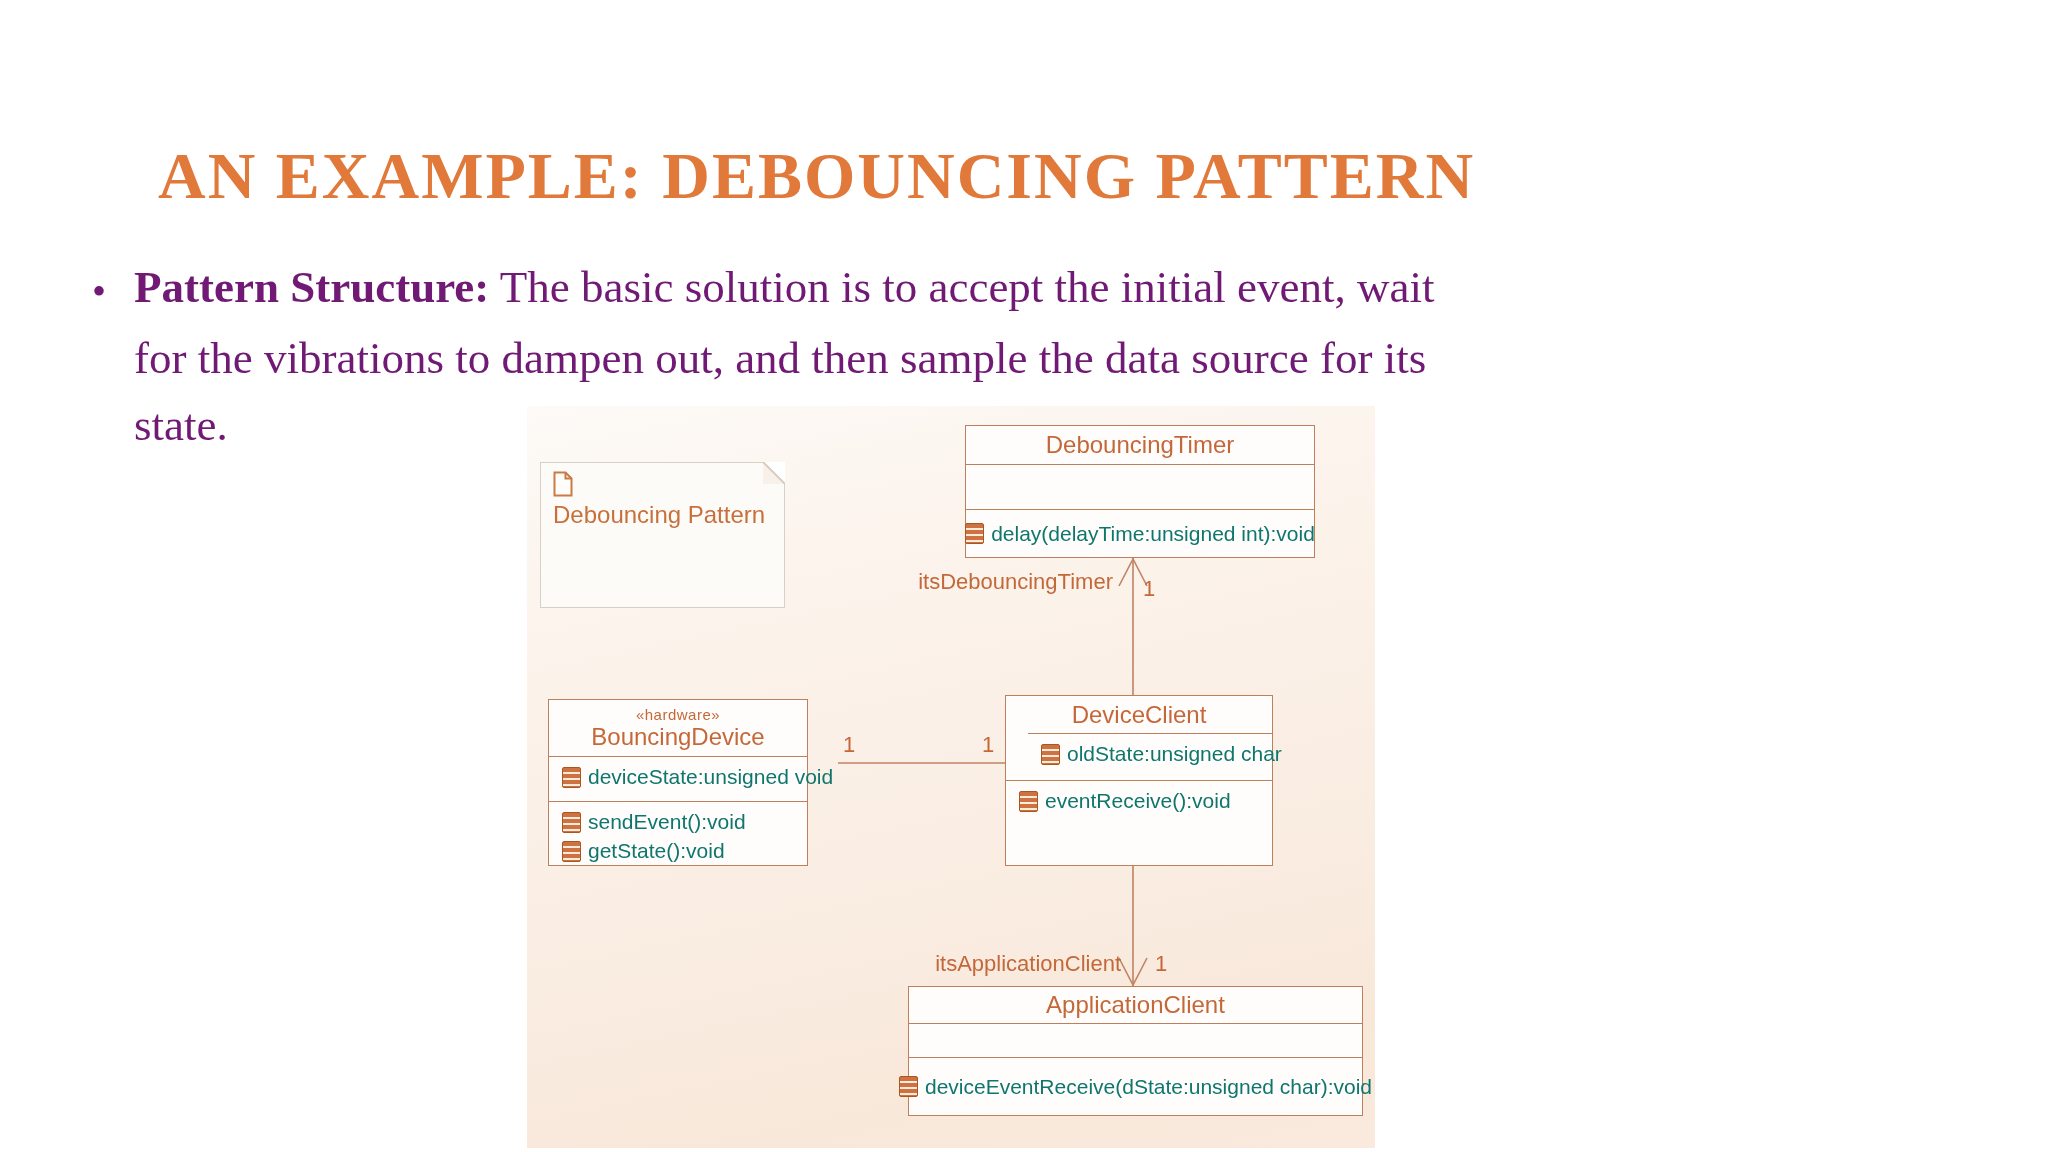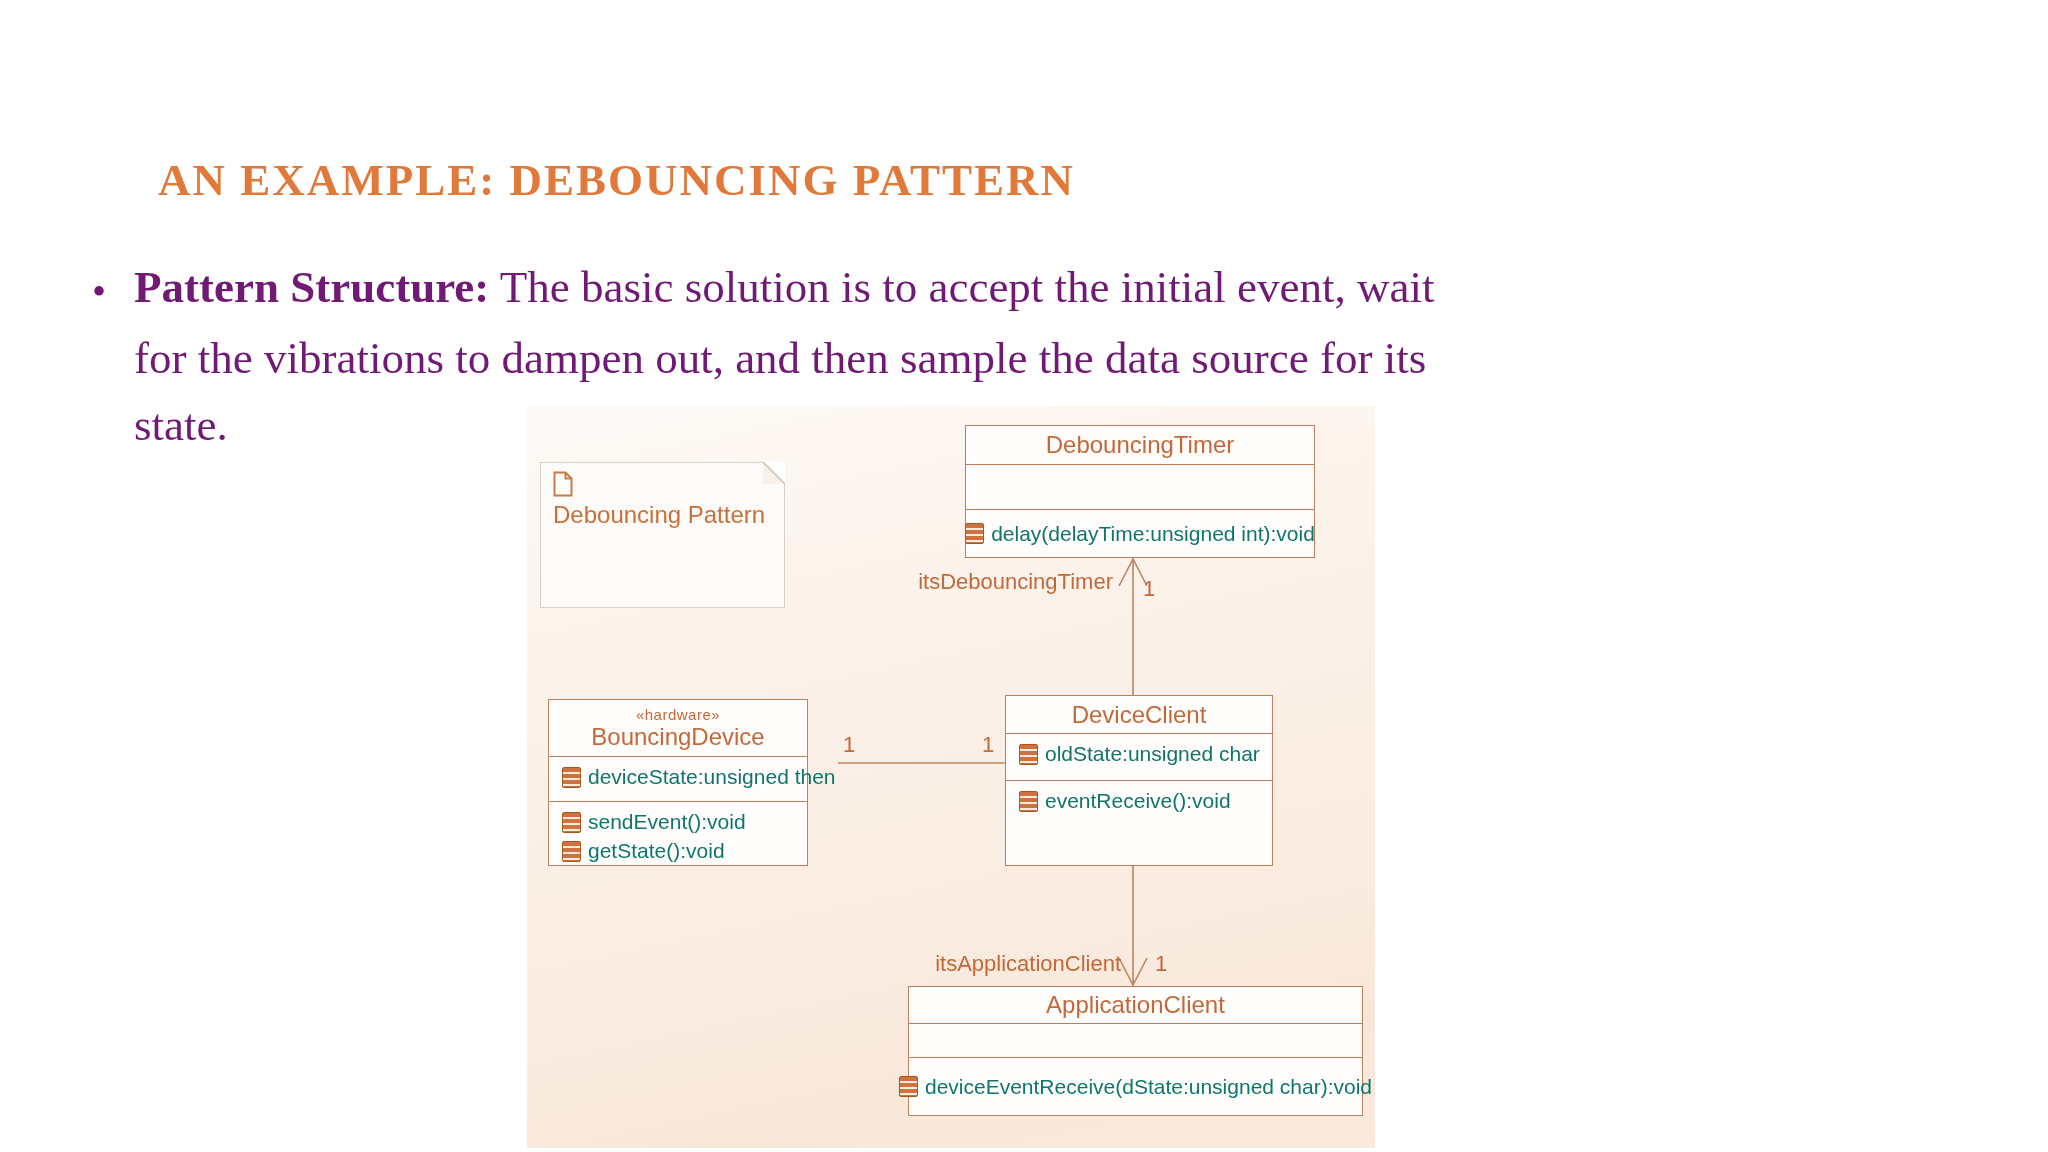--- a/index.html
+++ b/index.html
@@ -2,22 +2,22 @@
 <html><head>
 <meta charset="utf-8">
 <style>
   html,body{margin:0;padding:0;}
   body{
     width:2048px;height:1152px;position:relative;overflow:hidden;
     background:#ffffff;font-family:"Liberation Serif",serif;
   }
   
   .slide-title{
-    position:absolute;left:158px;top:154px;
-    font-size:45px;font-weight:bold;letter-spacing:2px;
+    position:absolute;left:158px;top:138px;
+    font-size:66px;font-weight:bold;letter-spacing:2px;
     color:#e0793a;white-space:nowrap;
   }
   .bullets{position:absolute;left:92px;top:254px;color:#701a75;font-size:45px;}
   .bl{line-height:67px;white-space:nowrap;}
   .bl .marker{display:inline-block;width:42px;font-size:40px;vertical-align:middle;}
   .bl .lead{font-weight:bold;}
   .bl.cont{padding-left:42px;}
   
   .diagram{
     position:absolute;left:527px;top:406px;width:848px;height:742px;
@@ -106,39 +106,39 @@
         </div>
       </div>
       <div class="uml-class" style="left: 21px; top: 293px; width: 260px; height: 167px;">
         <div class="c-title" style="height: 56px;">
           <div class="stereo">«hardware»</div>
           <div class="cname">BouncingDevice</div>
         </div>
         <div class="comp attrs" style="height: 45px;">
           <div class="member">
             <span class="micon"></span>
-            <span class="mtext">deviceState:unsigned then</span>
+            <span class="mtext">deviceState:unsigned void</span>
           </div>
         </div>
         <div class="comp ops">
           <div class="member">
             <span class="micon"></span>
             <span class="mtext">sendEvent():void</span>
           </div>
           <div class="member">
             <span class="micon"></span>
             <span class="mtext">getState():void</span>
           </div>
         </div>
       </div>
       <div class="uml-class" style="left: 478px; top: 289px; width: 268px; height: 171px;">
         <div class="c-title" style="height: 37px;">
           <div class="cname">DeviceClient</div>
         </div>
-        <div class="comp attrs" style="height: 47px;">
+        <div class="comp attrs" style="height: 47px; margin-left: 22px;">
           <div class="member">
             <span class="micon"></span>
             <span class="mtext">oldState:unsigned char</span>
           </div>
         </div>
         <div class="comp ops">
           <div class="member">
             <span class="micon"></span>
             <span class="mtext">eventReceive():void</span>
           </div>

